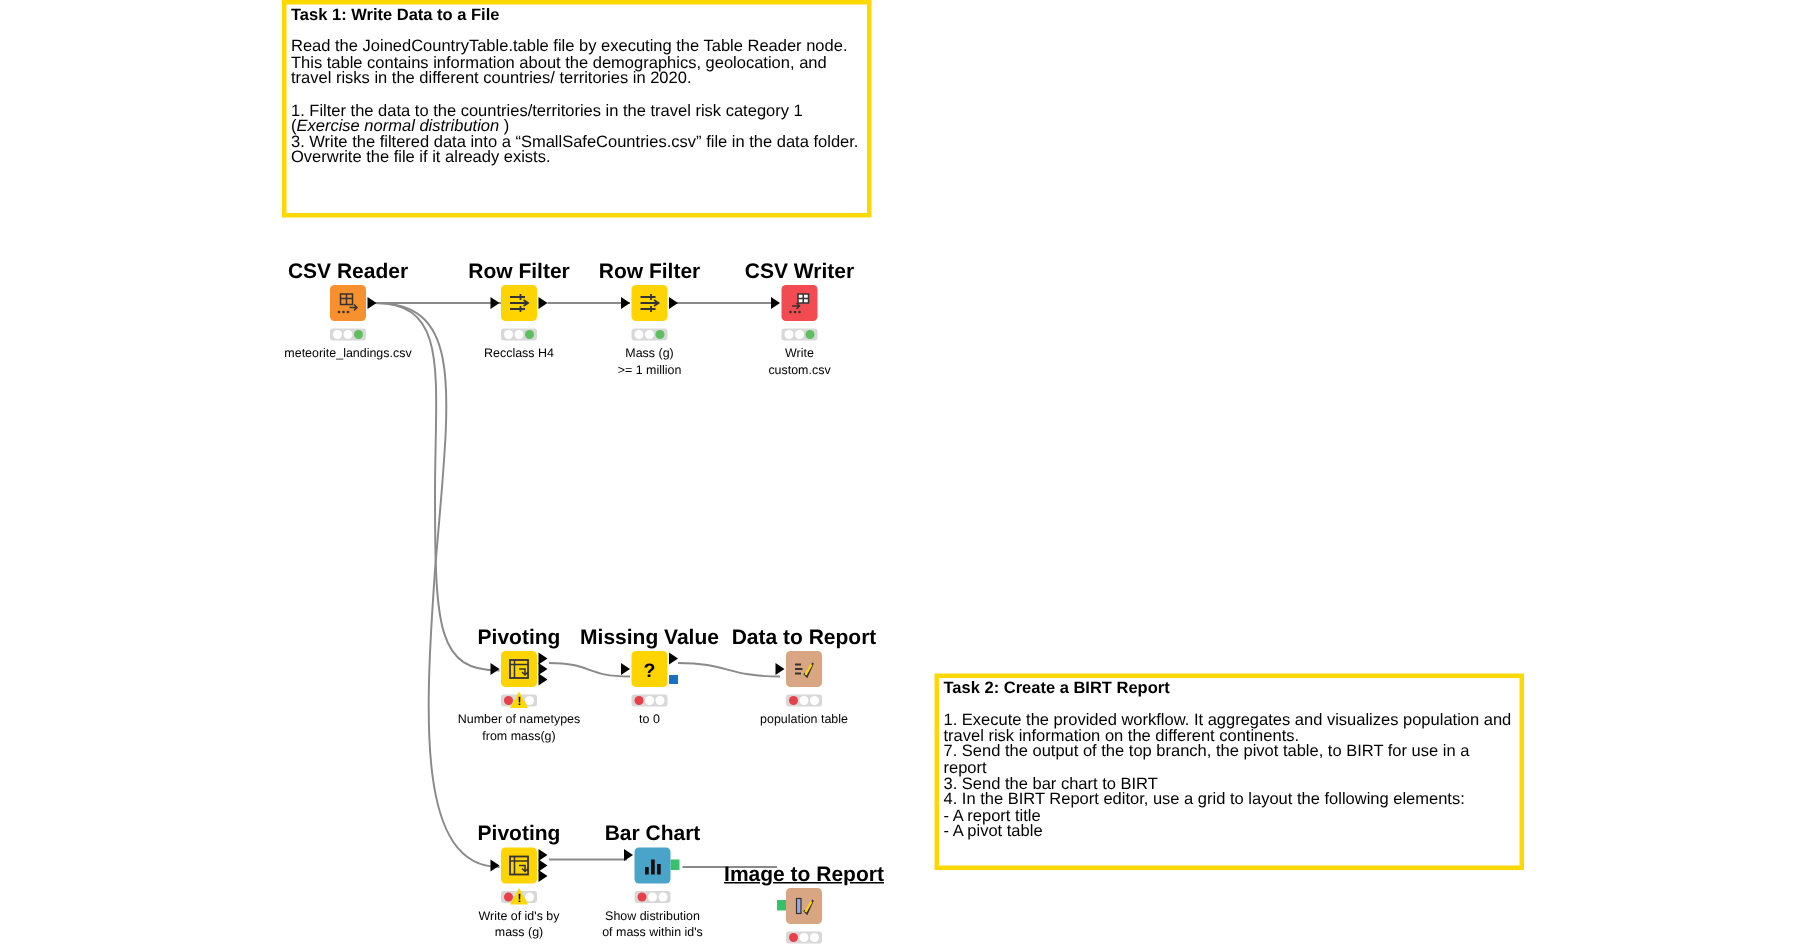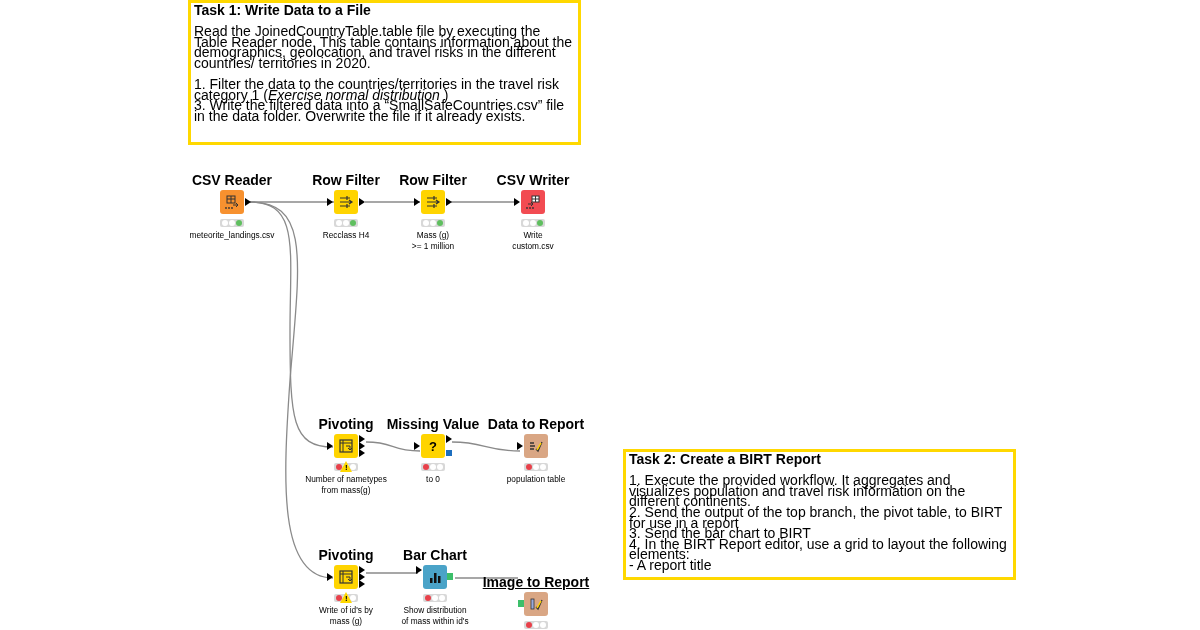--- a/index.html
+++ b/index.html
@@ -5,21 +5,21 @@
   html, body { margin:0; padding:0; }
   body {
     width:1200px; height:630px; position:relative; overflow:hidden;
     background:#ffffff;
     font-family:"Liberation Sans", sans-serif;
     color:#000;
   }
   .annotation {
     position:absolute; box-sizing:border-box;
     border:3px solid #ffd800; background:#fff;
-    padding:2px 3px; font-size:14px; line-height:10.6px;
+    padding:2px 3px; font-size:11px; line-height:10.6px;
   }
   .annotation .title { font-weight:bold; }
   .annotation p { margin:0; }
   .annotation .gap { height:10.6px; }
   #task1 { left:188px; top:0px; width:393px; height:145px; }
   #task2 { left:623px; top:449px; width:393px; height:131px; }
 
   svg#wires { position:absolute; left:0; top:0; width:1200px; height:630px; }
 
   .node { position:absolute; width:110px; text-align:center; }
@@ -60,24 +60,25 @@
   <p>Read the JoinedCountryTable.table file by executing the Table Reader node. This table contains information about the demographics, geolocation, and travel risks in the different countries/ territories in 2020.</p>
   <div class="gap"></div>
   <p><span>1. Filter the data to the countries/territories in the travel risk category 1 (</span><i>Exercise normal distribution</i><span> )</span></p>
   <p>3. Write the filtered data into a “SmallSafeCountries.csv” file in the data folder. Overwrite the file if it already exists.</p>
 </div>
 
 <div id="task2" class="annotation">
   <p class="title">Task 2: Create a BIRT Report</p>
   <div class="gap"></div>
   <p>1. Execute the provided workflow. It aggregates and visualizes population and travel risk information on the different continents.</p>
-  <p>2. Send the output of the top branch, the pivot table, to BIRT for use in a report</p>
+  <p>7. Send the output of the top branch, the pivot table, to BIRT for use in a report</p>
   <p>3. Send the bar chart to BIRT</p>
   <p>4. In the BIRT Report editor, use a grid to layout the following elements:</p>
   <p>- A report title</p>
+  <p>- A pivot table</p>
 </div>
 
 <svg id="wires">
   <g fill="none" stroke="#8a8a8a" stroke-width="1.3">
     <path d="M250 202 L334 202"></path>
     <path d="M365 202 L420 202"></path>
     <path d="M451 202 L517 202"></path>
     <path d="M250 202 C300 202, 290 250, 290 330 C290 420, 292 447, 333 447"></path>
     <path d="M250 202 C310 202, 300 260, 290 380 C283 480, 278 578, 333 578"></path>
     <path d="M366 442 C395 442, 390 451, 420 451"></path>

